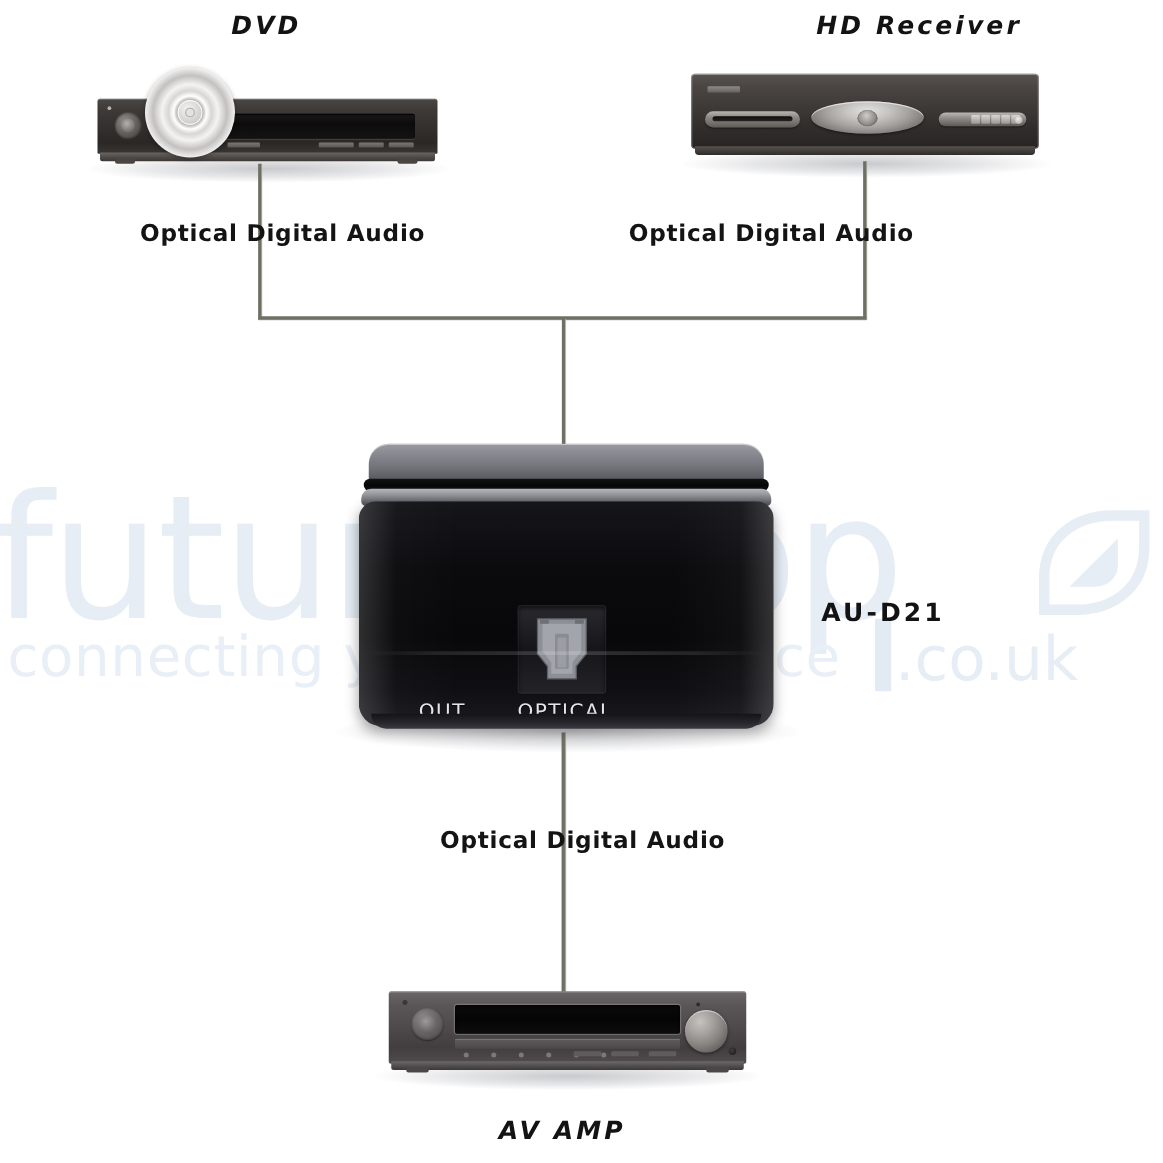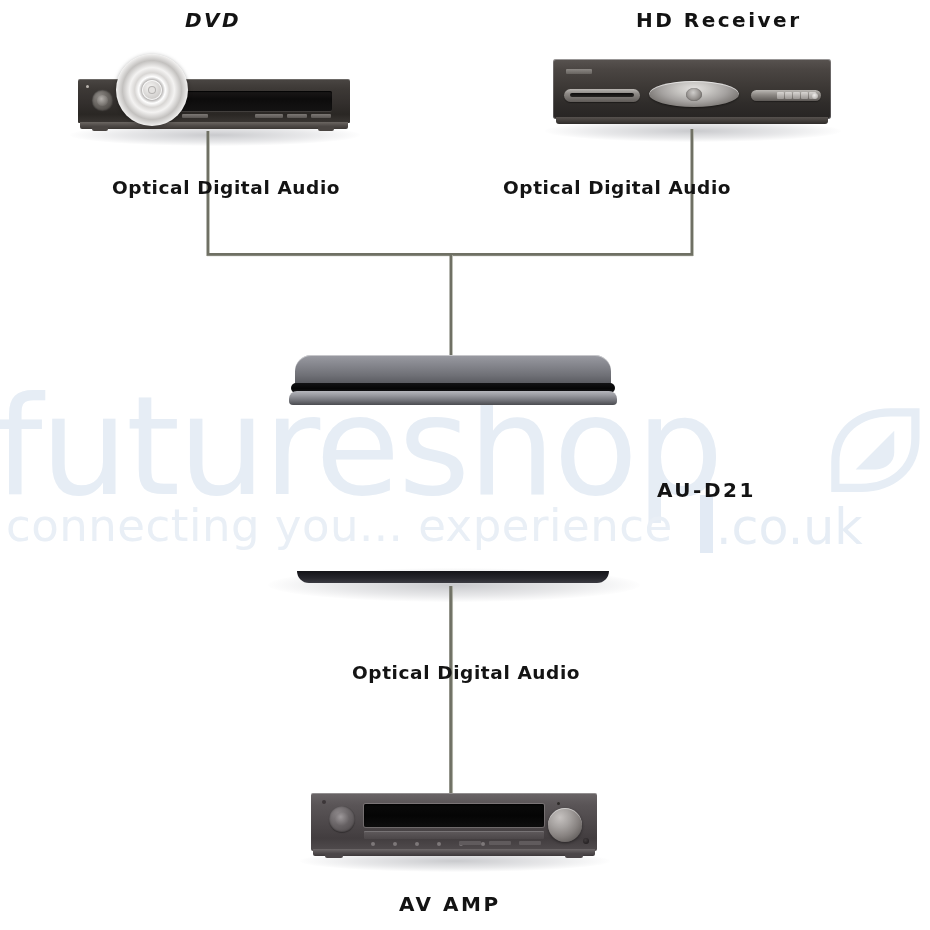--- a/index.html
+++ b/index.html
@@ -576,21 +576,21 @@
       <div class="dvd-btn" style="left:233px; width:20px;"></div>
     </div>
     <div class="dvd-base"></div>
     <div class="dvd-foot" style="left:14px;"></div>
     <div class="dvd-foot" style="left:240px;"></div>
     <div class="dvd-disc"></div>
   </div>
 
   <div class="cable-label" style="left:112px; top:177px;">Optical Digital Audio</div>
 
-  <div class="dev-label" style="left:636px; top:8px;">HD Receiver</div>
+  <div class="dev-label" style="left:653px; top:8px;font-style:italic;">HD Receiver</div>
 
   <div id="hd-receiver">
     <div class="hd-body">
       <div class="hd-vent"></div>
       <div class="hd-slot-wrap">
         <div class="hd-slot"></div>
       </div>
       <div class="hd-oval">
         <div class="hd-oval-in"></div>
       </div>
@@ -605,20 +605,35 @@
     </div>
     <div class="hd-base"></div>
   </div>
 
   <div class="cable-label" style="left:503px; top:177px;">Optical Digital Audio</div>
 
   <div id="audio-switch">
     <div class="sw-top"></div>
     <div class="sw-seam"></div>
     <div class="sw-lip"></div>
+    <div class="sw-body">
+      <div class="port-frame">
+        <svg class="port-toslink" viewBox="0 0 45 52">
+          <path d="M3,2 L42,2 L42,30 L34,40 L34,50 L11,50 L11,40 L3,30 Z" fill="#8d8f96" stroke="#5d5f66" stroke-width="1"></path>
+          <path d="M7,6 L38,6 L38,28 L31,37 L31,46 L14,46 L14,37 L7,28 Z" fill="#a3a5ac"></path>
+          <rect x="17" y="14" width="11" height="28" rx="1" fill="#8a8c93"></rect>
+          <rect x="19" y="17" width="7" height="24" rx="1" fill="#9b9da4"></rect>
+          <rect x="5" y="3" width="7" height="3" fill="#6e7077"></rect>
+          <rect x="33" y="3" width="7" height="3" fill="#6e7077"></rect>
+        </svg>
+      </div>
+      <div class="sw-divider"></div>
+      <div class="sw-caption" id="sw-caption-out">OUT</div>
+      <div class="sw-caption" id="sw-caption-opt">OPTICAL</div>
+    </div>
     <div class="sw-foot"></div>
   </div>
 
   <div class="dev-label" style="left:657px; top:478px;">AU-D21</div>
 
   <div class="cable-label" style="left:352px; top:662px;">Optical Digital Audio</div>
 
   <div id="av-amp">
     <div class="amp-body">
       <div class="amp-led"></div>
@@ -636,15 +651,15 @@
       <div class="amp-tab" style="left:208px;"></div>
       <div class="amp-vol"></div>
       <div class="amp-vol-dot"></div>
       <div class="amp-jack"></div>
     </div>
     <div class="amp-base"></div>
     <div class="amp-foot" style="left:14px;"></div>
     <div class="amp-foot" style="left:254px;"></div>
   </div>
 
-  <div class="dev-label" style="left:399px; top:892px;">AV AMP</div>
+  <div class="dev-label" style="left:399px; top:892px;font-style:italic;">AV AMP</div>
 
 </div>
 
 </body></html>

